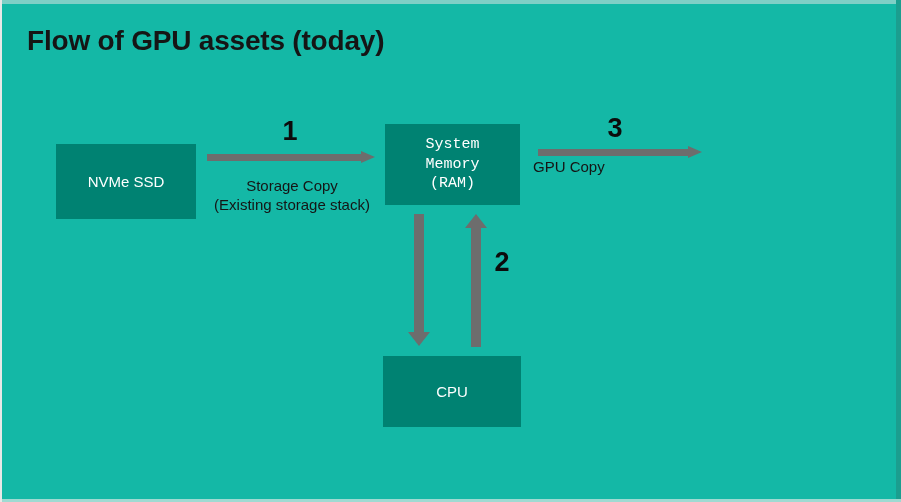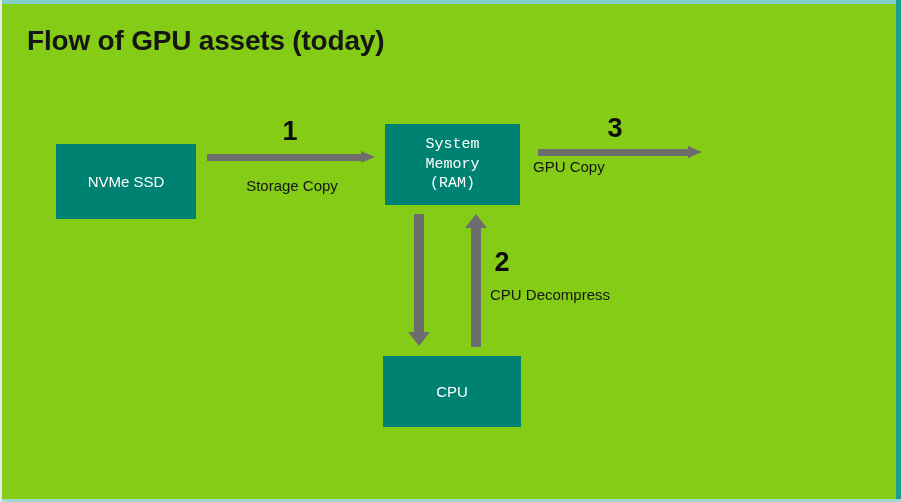--- a/index.html
+++ b/index.html
@@ -7,21 +7,21 @@
     padding: 0;
     background: #ffffff;
   }
   body {
     font-family: "Liberation Sans", sans-serif;
   }
   #slide {
     position: relative;
     width: 901px;
     height: 502px;
-    background: #84cc16;
+    background: #14b8a6;
     overflow: hidden;
     box-sizing: border-box;
   }
   
   .edge-top {
     position: absolute;
     left: 0; top: 0;
     width: 901px; height: 4px;
     background: #7FCFC6;
   }
@@ -183,32 +183,32 @@
   <div class="node" id="node-cpu">
     <span class="node-label">CPU</span>
   </div>
 
   <div class="arrow-h" id="arrow1">
     <div class="shaft"></div>
     <div class="head"></div>
   </div>
   <div class="step-num" id="step1">1</div>
   <div class="caption" id="cap1-line1"><b>Storage</b><span> Copy</span></div>
+  <div class="caption" id="cap1-line2">(Existing storage stack)</div>
 
   <div class="arrow-h" id="arrow3">
     <div class="shaft"></div>
     <div class="head"></div>
   </div>
   <div class="step-num" id="step3">3</div>
   <div class="caption" id="cap3"><b>GPU</b><span> Copy</span></div>
 
   <div class="arrow-v" id="arrow-down">
     <div class="shaft"></div>
     <div class="head-down"></div>
   </div>
   <div class="arrow-v" id="arrow-up">
     <div class="shaft"></div>
     <div class="head-up"></div>
   </div>
   <div class="step-num" id="step2">2</div>
-  <div class="caption" id="cap2"><b>CPU</b><span> Decompress</span></div>
 
 </div>
 
 </body></html>

